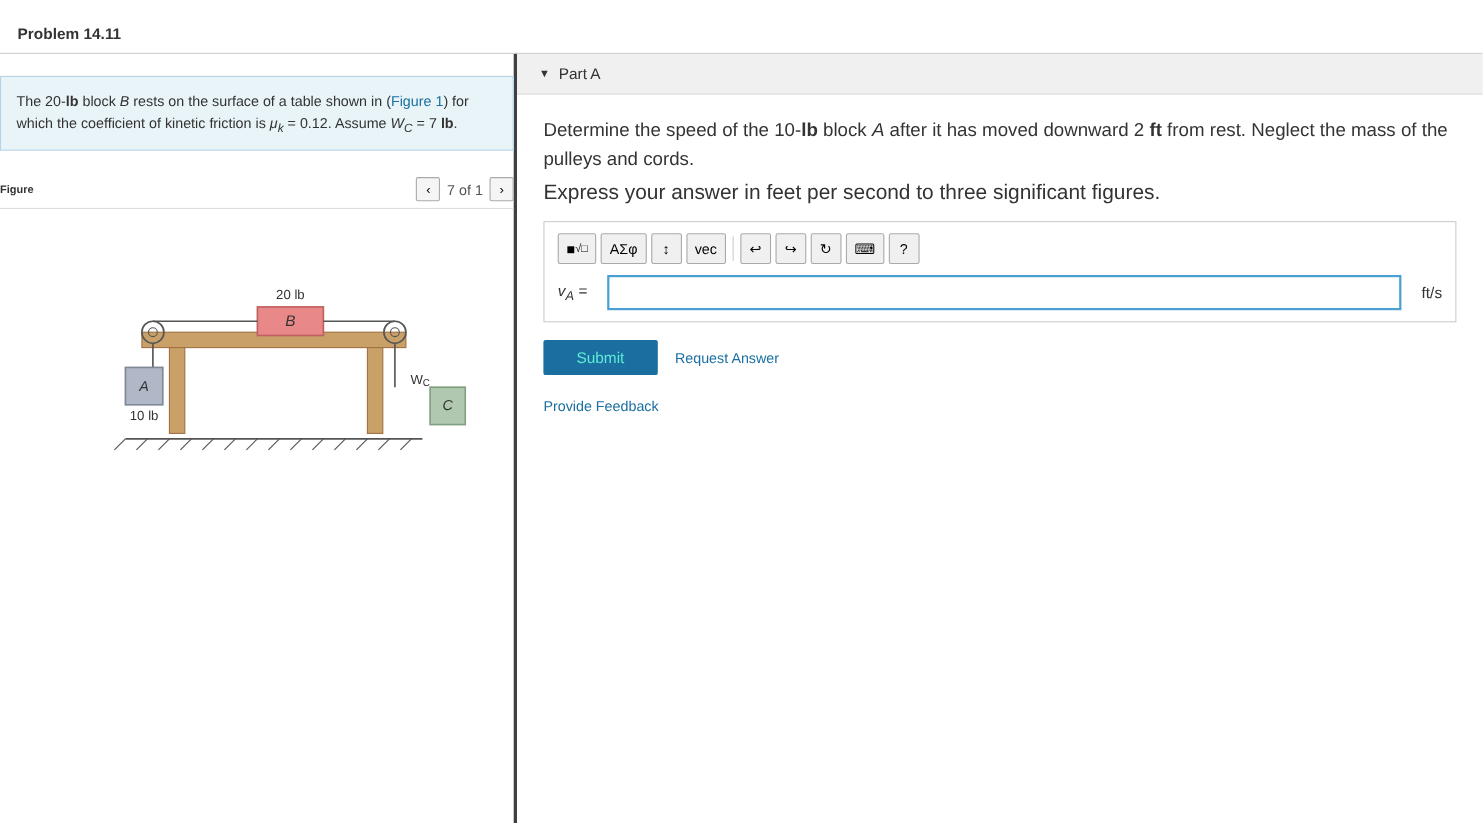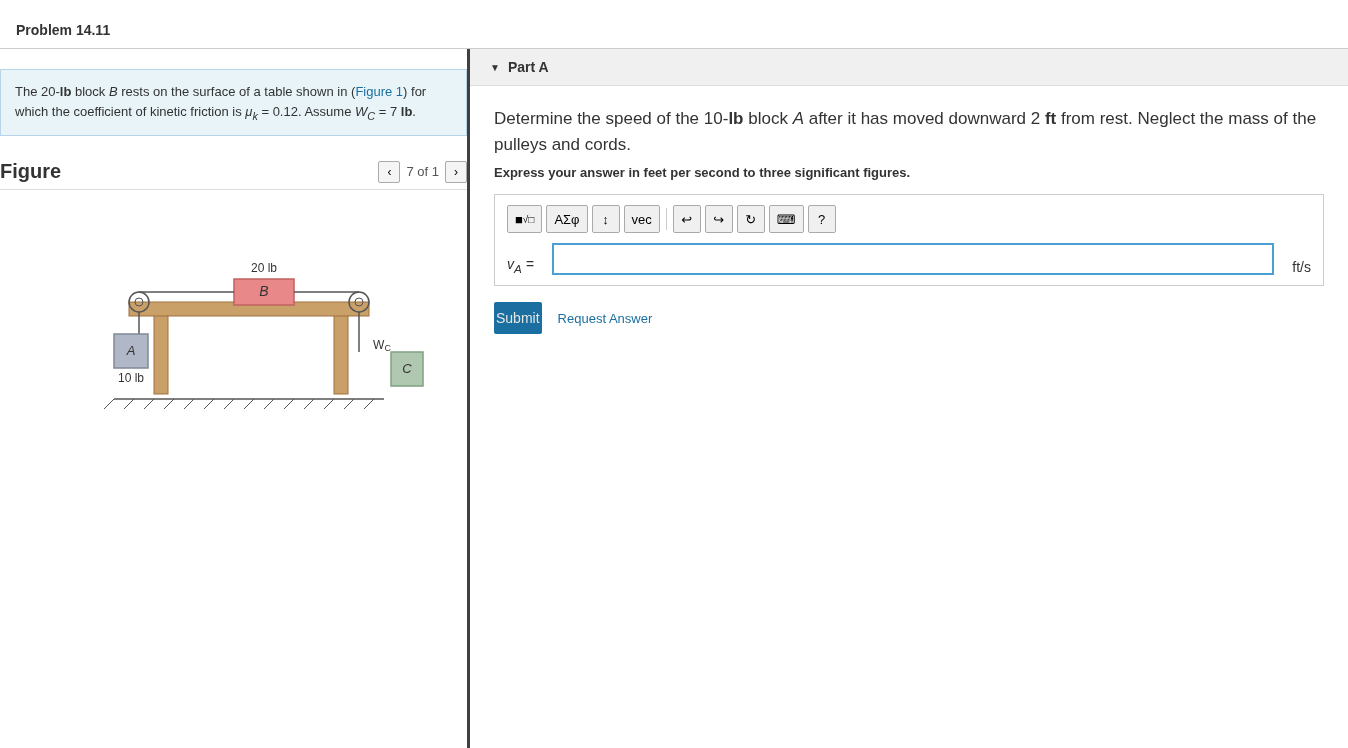--- a/index.html
+++ b/index.html
@@ -12,51 +12,51 @@
     .main-content { display: flex; flex: 1; }
 
     
     .left-panel { width: 470px; min-width: 470px; border-right: 3px solid #404040; padding: 20px 0; display: flex; flex-direction: column; }
 
     .problem-description { background: #e8f4f8; border: 1px solid #b8d4e8; padding: 12px 14px; font-size: 13px; line-height: 1.5; margin-bottom: 16px; }
     .problem-description a { color: #1a6fa0; text-decoration: none; }
 
     .figure-section { flex: 1; display: flex; flex-direction: column; }
     .figure-header { display: flex; align-items: center; justify-content: space-between; padding: 8px 0 6px 0; border-bottom: 1px solid #ddd; margin-bottom: 4px; }
-    .figure-label { font-size: 20px; font-weight: bold; }
+    .figure-label { font-size: 10px; font-weight: bold; }
     .figure-nav { display: flex; align-items: center; gap: 6px; font-size: 13px; color: #555; }
     .nav-btn { width: 22px; height: 22px; border: 1px solid #aaa; background: #f5f5f5; cursor: pointer; display: flex; align-items: center; justify-content: center; font-size: 12px; border-radius: 2px; }
 
     .figure-image-area { flex: 1; overflow-y: auto; padding: 10px 0; display: flex; justify-content: center; align-items: flex-start; }
 
     
     .right-panel { flex: 1; padding: 0; display: flex; flex-direction: column; }
 
     .part-a-header { background: #f0f0f0; border-bottom: 1px solid #ddd; padding: 10px 20px; display: flex; align-items: center; gap: 8px; }
     .triangle-icon { font-size: 10px; color: #333; }
-    .part-a-title { font-size: 14px; font-weight: bold; }
+    .part-a-title { font-size: 14px; font-weight: normal; }
 
     .part-a-content { padding: 20px 24px; }
 
     .question-text { font-size: 17px; line-height: 1.5; margin-bottom: 8px; color: #333; }
-    .instruction-text { font-size: 13px; font-weight: bold; margin-bottom: 14px; }
+    .instruction-text { font-size: 19px; font-weight: normal; margin-bottom: 14px; }
 
     .answer-box { border: 1px solid #ccc; padding: 10px 12px; margin-bottom: 16px; }
 
     .toolbar { display: flex; align-items: center; gap: 4px; margin-bottom: 10px; }
     .toolbar-btn { border: 1px solid #aaa; background: #f0f0f0; padding: 3px 7px; font-size: 13px; cursor: pointer; border-radius: 2px; min-width: 28px; height: 28px; display: flex; align-items: center; justify-content: center; }
     .toolbar-sep { width: 1px; height: 22px; background: #ccc; margin: 0 2px; }
 
-    .input-row { display: flex; align-items: flex-end; gap: 18px; }
+    .input-row { display: flex; align-items: center; gap: 18px; }
     .input-label { font-size: 14px; font-style: italic; white-space: nowrap; }
     .answer-input { flex: 1; height: 32px; border: 2px solid #4a9fd4; outline: none; padding: 4px 8px; font-size: 14px; }
     .input-unit { font-size: 14px; white-space: nowrap; }
 
     .action-row { display: flex; align-items: center; gap: 16px; margin-bottom: 20px; }
-    .submit-btn { background: #1a6fa0; color: #e5e5e5; border: none; padding: 8px 2px; font-size: 14px; cursor: pointer; border-radius: 2px; }
+    .submit-btn { background: #1a6fa0; color: #5eead4; border: none; padding: 8px 30px; font-size: 14px; cursor: pointer; border-radius: 2px; }
     .request-answer-link { color: #1a6fa0; text-decoration: none; font-size: 13px; cursor: pointer; text-align: right; }
 
     .feedback-link { color: #1a6fa0; text-decoration: none; font-size: 13px; cursor: pointer; }
 
     
     .figure-svg { }
   </style>
 </head>
 <body>
 
@@ -179,18 +179,21 @@
             <input type="text" class="answer-input" value="" style="">
             <span class="input-unit">ft/s</span>
           </div>
         </div>
 
         <div class="action-row">
           <button class="submit-btn">Submit</button>
           <a href="#" class="request-answer-link">Request Answer</a>
         </div>
 
+        <div>
+          <a href="#" class="feedback-link">Provide Feedback</a>
+        </div>
 
       </div>
     </div>
 
   </div>
 </div>
 
 </body></html>

